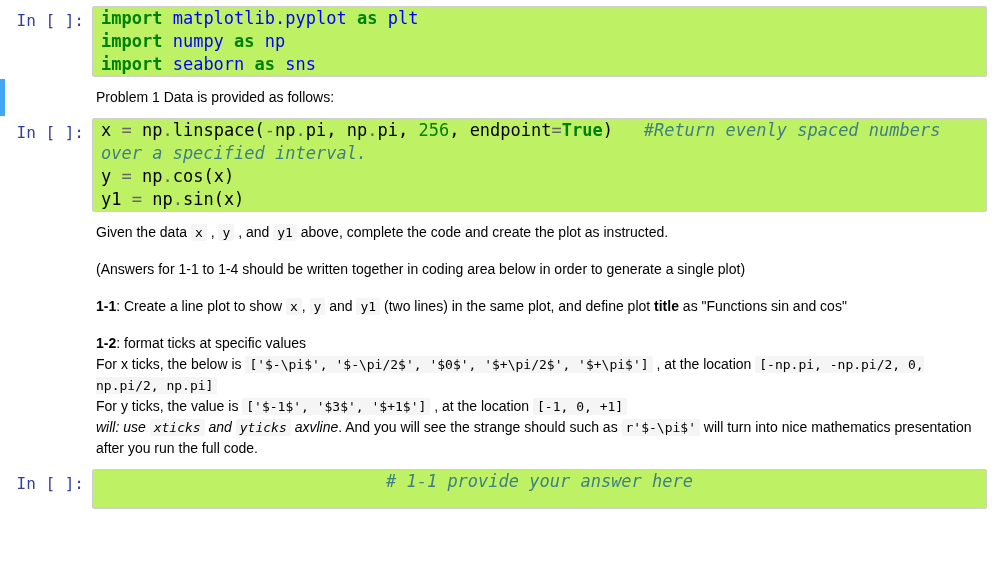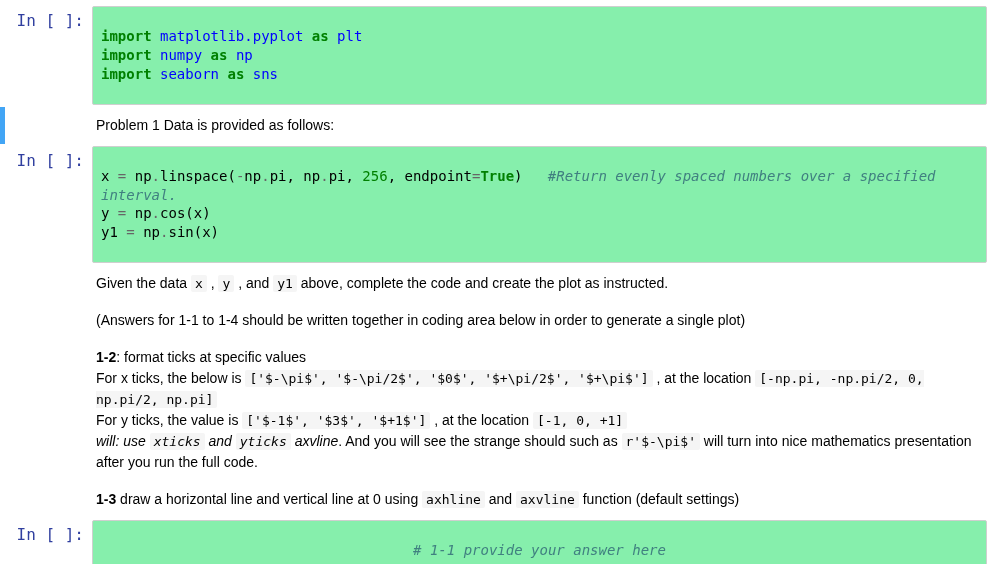--- a/index.html
+++ b/index.html
@@ -34,24 +34,24 @@
     color: #303F9F;
   }
   .prompt.code-prompt { color: #303F9F; }
   .input-area {
     flex: 1;
     margin-right: 8px;
   }
   .code-box {
     border: 1px solid #cfcfcf;
     border-radius: 2px;
-    background: #86efac;
-    padding: 20px 8px;
+    background: #bef264;
+    padding: 0 8px;
     font-family: "DejaVu Sans Mono", Menlo, Consolas, monospace;
-    font-size: 14px;
+    font-size: 17px;
     line-height: 1.35;
     white-space: pre-wrap;
     color: #000;
   }
   .md-box {
     padding: 6px 4px;
     font-size: 14px;
     line-height: 1.5;
     color: #000;
   }
@@ -105,27 +105,27 @@
 
 <div class="cell">
   <div class="prompt"></div>
   <div class="input-area">
     <div class="md-box">
       <p>
         <span>Given the data </span><code class="inline">x</code><span> , </span><code class="inline">y</code><span> , and </span><code class="inline">y1</code><span> above, complete the code and create the plot as instructed.</span>
       </p>
       <p>(Answers for 1-1 to 1-4 should be written together in coding area below in order to generate a single plot)</p>
       <p>
+        <b>1-1</b><span>: Create a line plot to show </span><code class="inline">x</code><span>, </span><code class="inline">y</code><span> and </span><code class="inline">y1</code><span> (two lines) in the same plot, and define plot </span><b>title</b><span> as "Functions sin and cos"</span>
+      </p>
+      <p>
         <b>1-2</b><span>: format ticks at specific values</span><br>
         <span>For x ticks, the below is </span><code class="inline">['$-\pi$', '$-\pi/2$', '$0$', '$+\pi/2$', '$+\pi$']</code><span> , at the location </span><code class="inline">[-np.pi, -np.pi/2, 0, np.pi/2, np.pi]</code><br>
         <span>For y ticks, the value is </span><code class="inline">['$-1$', '$3$', '$+1$']</code><span> , at the location </span><code class="inline">[-1, 0, +1]</code><br>
         <em class="hint"><span>will: use </span><code class="inline">xticks</code><span> and </span><code class="inline">yticks</code><span> axvline</span></em><span>. And you will see the strange should such as </span><code class="inline">r'$-\pi$'</code><span> will turn into nice mathematics presentation after you run the full code.</span>
-      </p>
-      <p>
-        <b>1-3</b><span> draw a horizontal line and vertical line at 0 using </span><code class="inline">axhline</code><span> and </span><code class="inline">axvline</code><span> function (default settings)</span>
       </p>
     </div>
   </div>
 </div>
 
 <div class="cell">
   <div class="prompt code-prompt">In [ ]:</div>
   <div class="input-area">
     <div class="code-box" style="min-height:40px;text-align:center;"><span class="comment"># 1-1 provide your answer here</span>
 </div>

